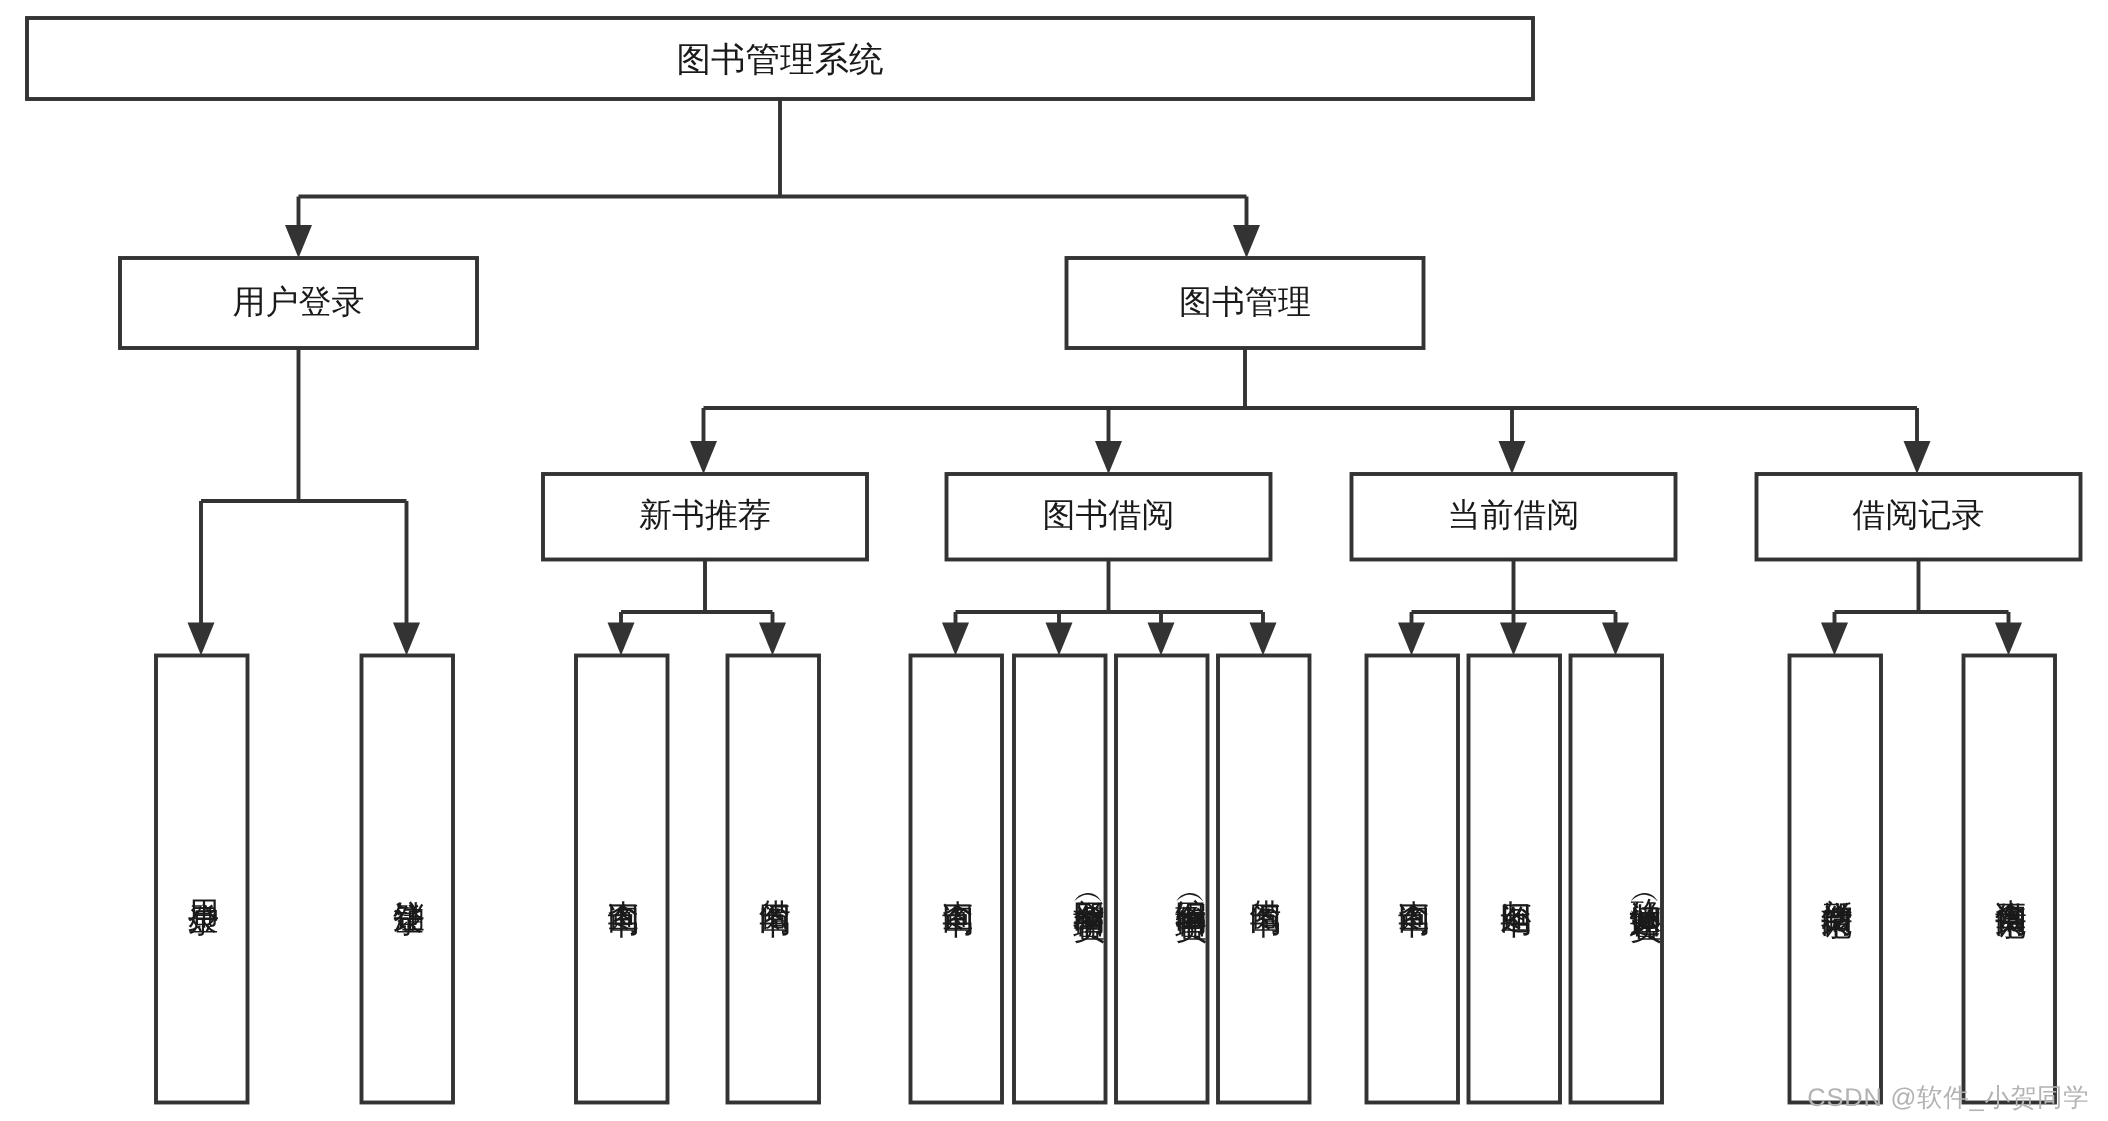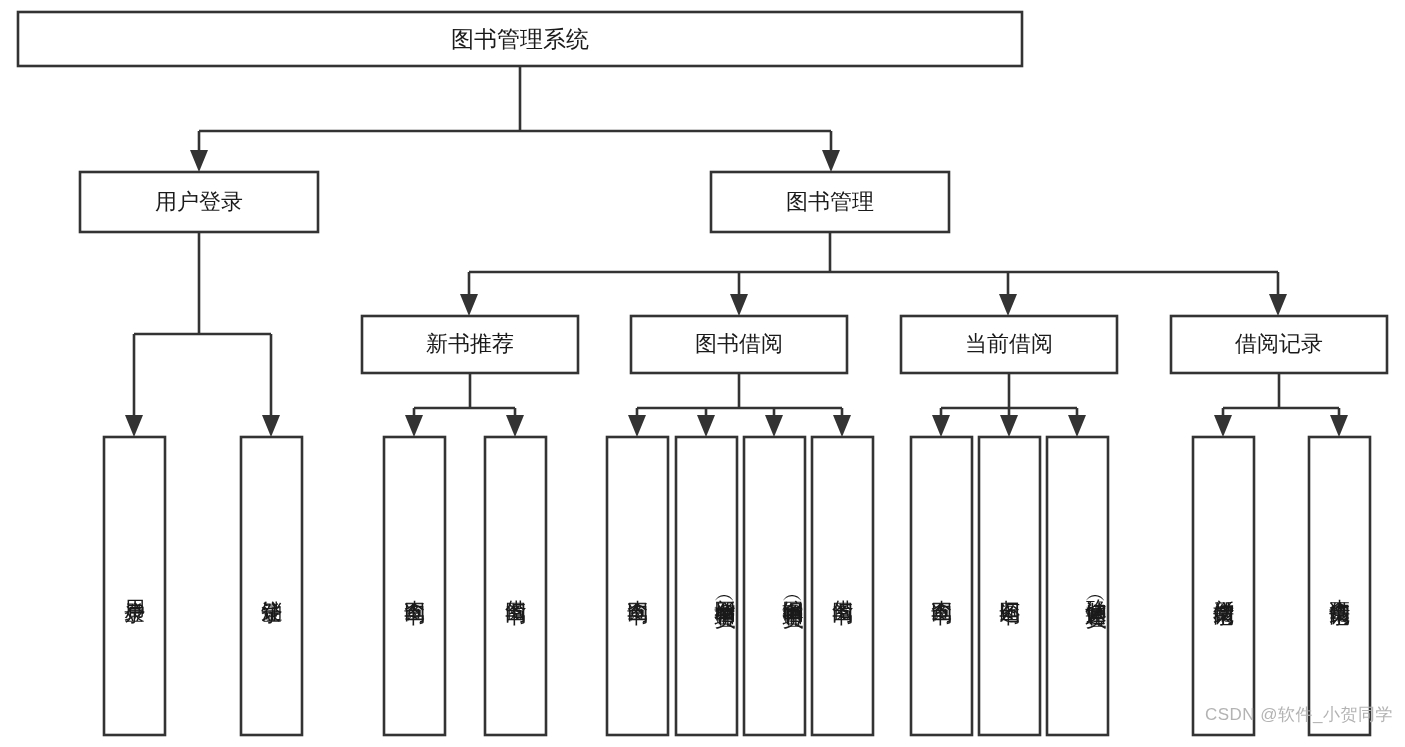--- a/index.html
+++ b/index.html
@@ -63,21 +63,21 @@
     font-size: 21px;
     line-height: 1.16;
     letter-spacing: 1.5px;
     color: #1a1a1a;
     white-space: nowrap;
     pointer-events: none;
   }
   .watermark {
     position: absolute;
     right: 12px;
-    bottom: 21px;
+    bottom: 4px;
     font-family: "Liberation Sans", "DejaVu Sans", sans-serif;
     font-size: 17px;
     color: #b3b3b3;
     letter-spacing: 0.5px;
     white-space: nowrap;
   }
 </style>
 </head>
 <body>
 

